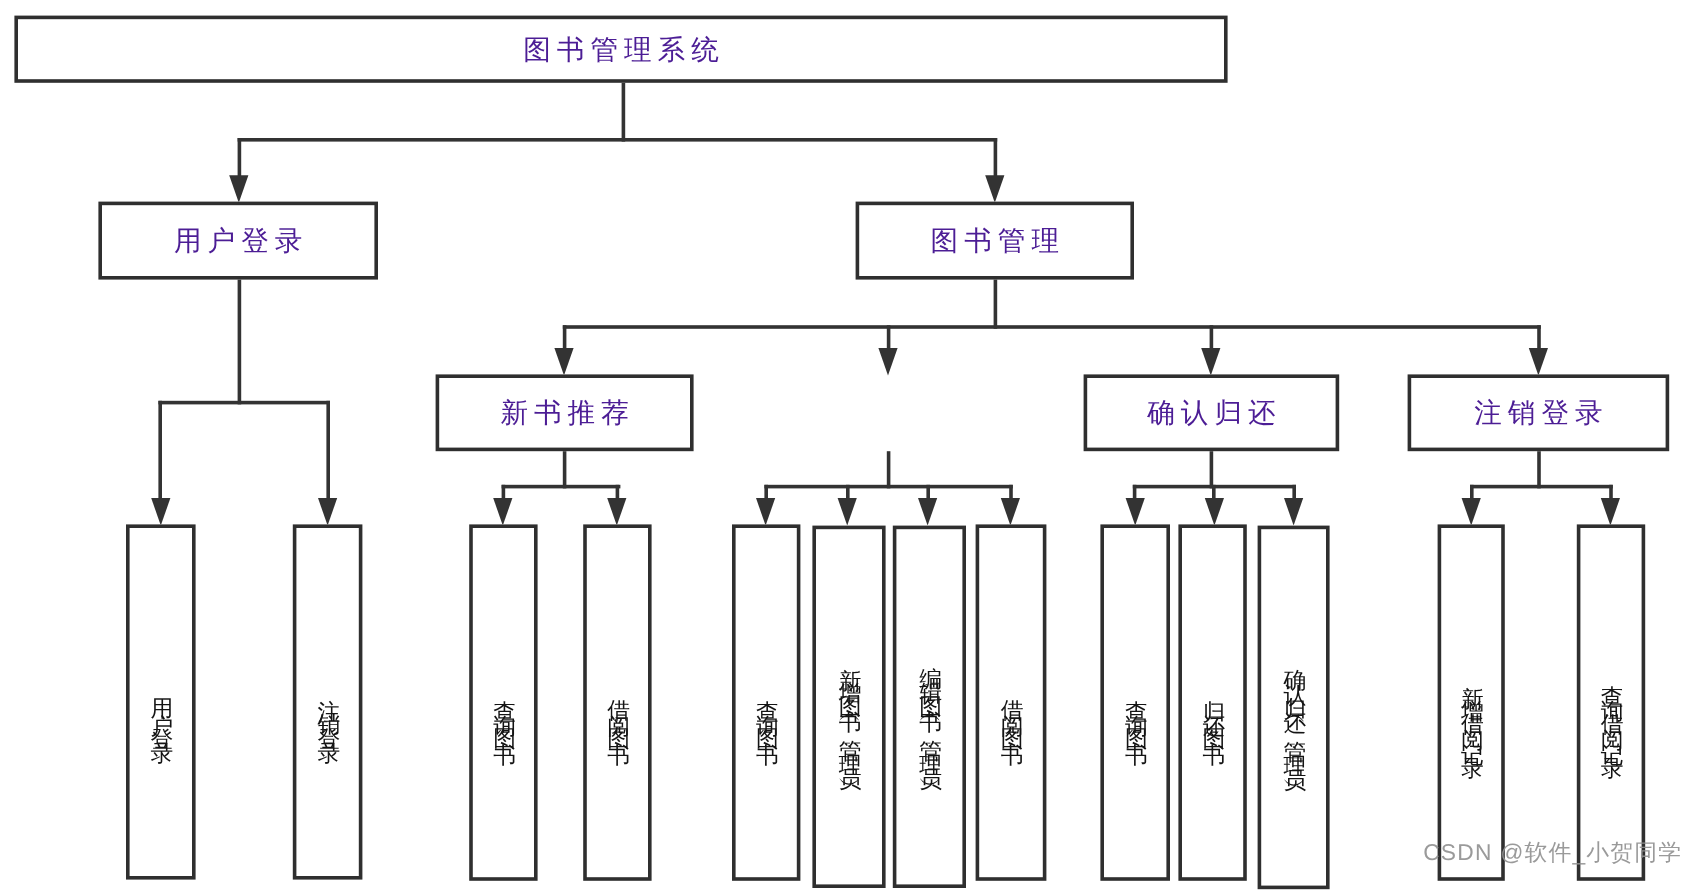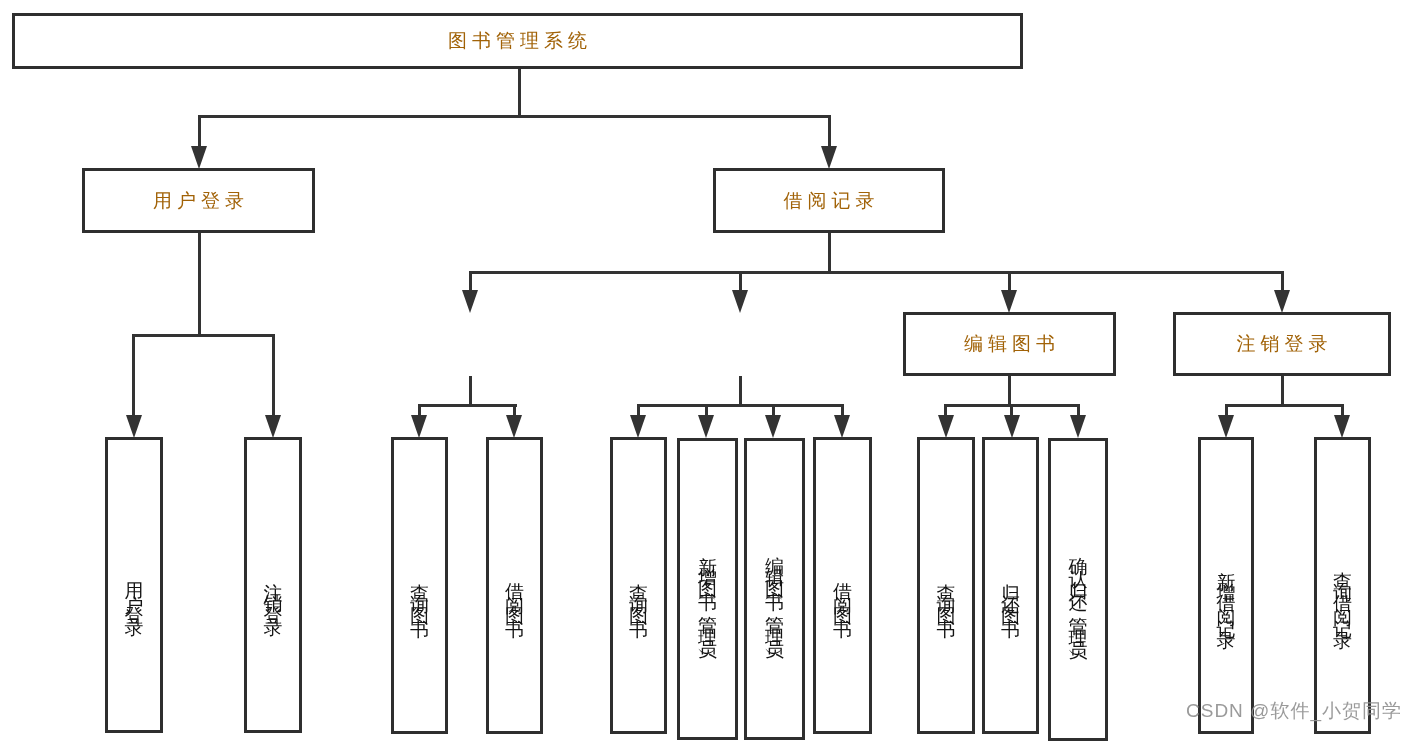--- a/index.html
+++ b/index.html
@@ -13,24 +13,24 @@
   .box{
     position:absolute;
     box-sizing:border-box;
     background:#ffffff;
     border:3px solid #2f2f2f;
     display:flex;
     align-items:center;
     justify-content:center;
   }
   .hl{
-    font-size:19px;
+    font-size:23px;
     letter-spacing:5px;
     text-indent:5px;
-    color:#a16207;
+    color:#4c1d95;
     white-space:nowrap;
   }
   .vl{
     writing-mode:vertical-rl;
     text-orientation:mixed;
     font-size:19px;
     letter-spacing:12px;
     color:#141414;
     white-space:nowrap;
     padding-top:12px;
@@ -65,43 +65,46 @@
   <div class="ln" style="left:198px;top:115px;width:633px;height:3px"></div>
   <div class="ln" style="left:198px;top:115px;width:3px;height:35px"></div>
   <div class="ah" style="left:191px;top:146px"></div>
   <div class="ln" style="left:828px;top:115px;width:3px;height:35px"></div>
   <div class="ah" style="left:821px;top:146px"></div>
 
   <div class="box" style="left:82px;top:168px;width:233px;height:65px">
     <span class="hl">用户登录</span>
   </div>
   <div class="box" style="left:713px;top:168px;width:232px;height:65px">
-    <span class="hl">借阅记录</span>
+    <span class="hl">图书管理</span>
   </div>
 
   <div class="ln" style="left:198px;top:233px;width:3px;height:104px"></div>
   <div class="ln" style="left:132px;top:334px;width:143px;height:3px"></div>
   <div class="ln" style="left:132px;top:334px;width:3px;height:84px"></div>
   <div class="ah" style="left:126px;top:415px"></div>
   <div class="ln" style="left:272px;top:334px;width:3px;height:84px"></div>
   <div class="ah" style="left:265px;top:415px"></div>
 
   <div class="ln" style="left:828px;top:233px;width:3px;height:41px"></div>
   <div class="ln" style="left:469px;top:271px;width:815px;height:3px"></div>
   <div class="ln" style="left:469px;top:271px;width:3px;height:22px"></div>
   <div class="ah" style="left:462px;top:290px"></div>
   <div class="ln" style="left:739px;top:271px;width:3px;height:22px"></div>
   <div class="ah" style="left:732px;top:290px"></div>
   <div class="ln" style="left:1008px;top:271px;width:3px;height:22px"></div>
   <div class="ah" style="left:1001px;top:290px"></div>
   <div class="ln" style="left:1281px;top:271px;width:3px;height:22px"></div>
   <div class="ah" style="left:1274px;top:290px"></div>
 
+  <div class="box" style="left:363px;top:312px;width:215px;height:64px">
+    <span class="hl">新书推荐</span>
+  </div>
   <div class="box" style="left:903px;top:312px;width:213px;height:64px">
-    <span class="hl">编辑图书</span>
+    <span class="hl">确认归还</span>
   </div>
   <div class="box" style="left:1173px;top:312px;width:218px;height:64px">
     <span class="hl">注销登录</span>
   </div>
 
   <div class="ln" style="left:469px;top:376px;width:3px;height:31px"></div>
   <div class="ln" style="left:418px;top:404px;width:99px;height:3px"></div>
   <div class="ln" style="left:418px;top:404px;width:3px;height:14px"></div>
   <div class="ah" style="left:411px;top:415px"></div>
   <div class="ln" style="left:513px;top:404px;width:3px;height:14px"></div>

